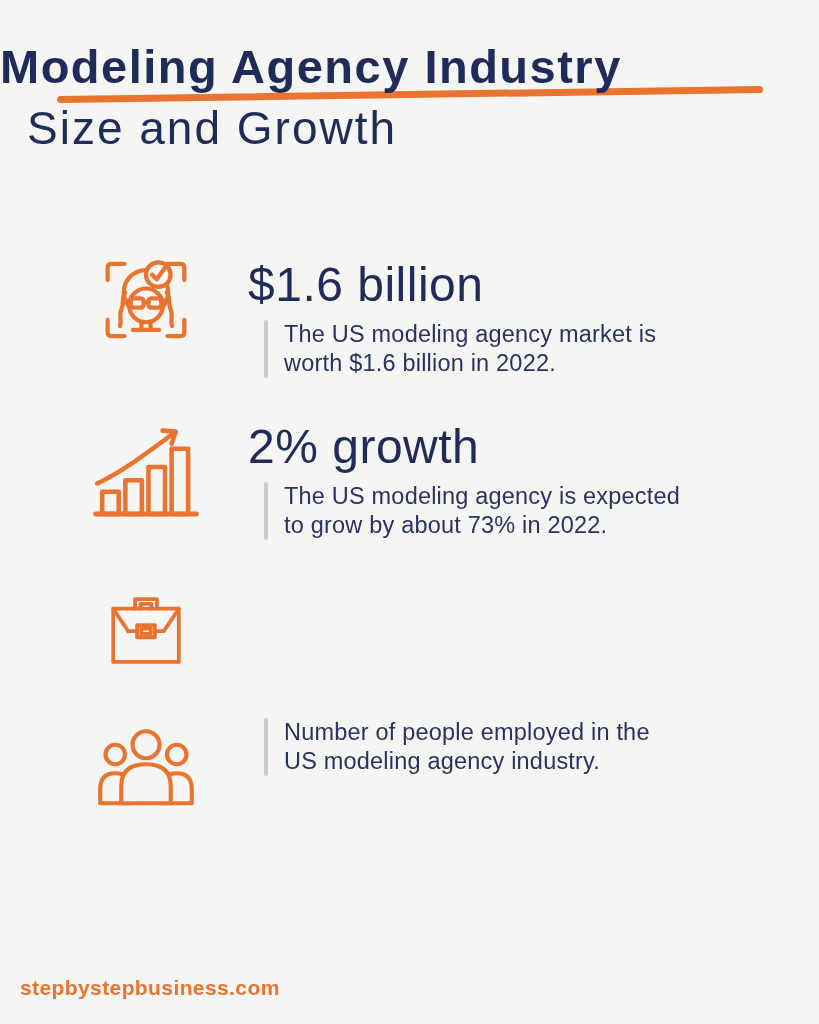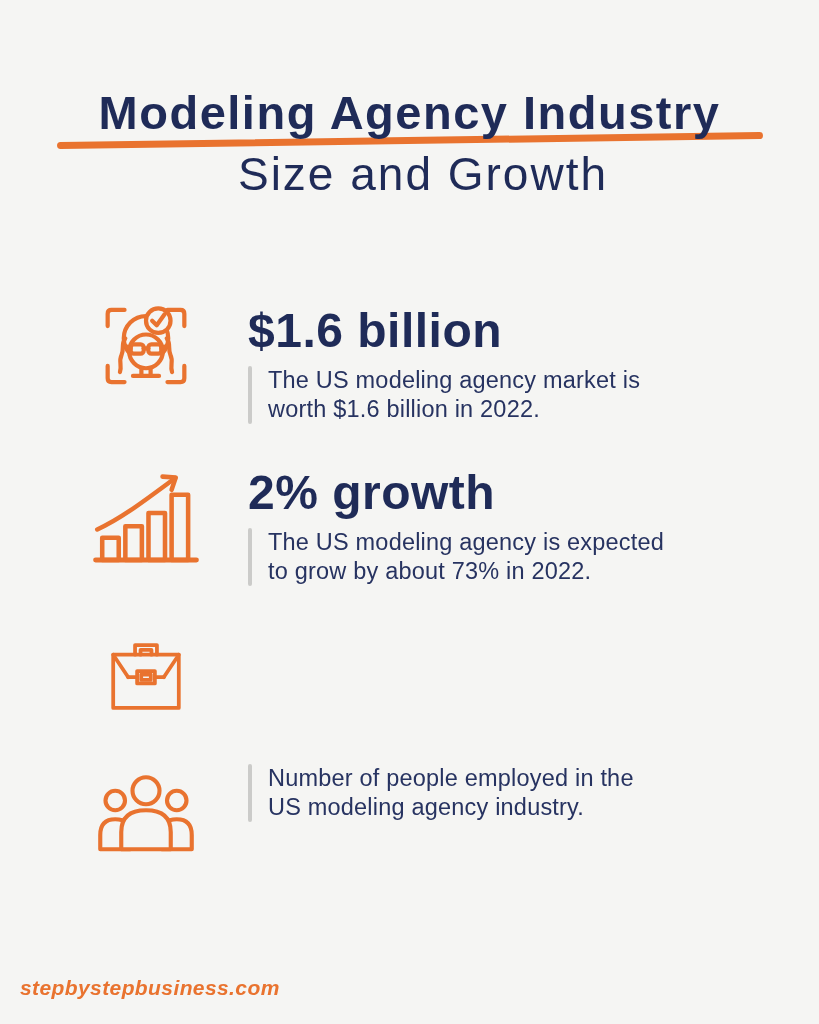--- a/index.html
+++ b/index.html
@@ -7,21 +7,21 @@
     --logo-orange:#EF7B31; --divider:#CBCBC9;
   }
   *{margin:0;padding:0;box-sizing:border-box;}
   html,body{background:#e9e9e7;}
   body{font-family:"Liberation Sans","DejaVu Sans",sans-serif;}
   .poster{
     position:relative;width:819px;height:1024px;background:var(--bg);
     margin:0 auto;overflow:hidden;
   }
   
-  .header{padding-top:86px;text-align:center;}
+  .header{padding-top:40px;}
   .title{
     font-size:47px;font-weight:bold;color:var(--navy);
     letter-spacing:1.5px;line-height:54px;position:relative;z-index:2;
   }
   .title-underline{
     width:706px;height:7px;background:var(--orange);border-radius:4px;
     margin:-3px auto 4px;transform:rotate(-0.8deg);position:relative;z-index:1;
   }
   .subtitle{
     font-size:46px;font-weight:400;color:var(--navy);
@@ -34,33 +34,33 @@
     width:120px;margin-left:86px;flex:0 0 120px;
     display:flex;justify-content:center;color:var(--orange);
   }
   .icon-box svg{display:block;}
   .ib-model{margin-top:-6px;}
   .ib-chart{margin-top:4px;}
   .ib-case{margin-top:8px;}
   .ib-people{margin-top:20px;}
   .stat-text{margin-left:42px;}
   .stat-value{
-    font-size:48px;font-weight:bold;color:var(--navy);
+    font-size:48px;font-weight:normal;color:var(--navy);
     line-height:53px;letter-spacing:0.5px;
   }
-  .stat-desc-row{display:flex;margin-top:9px;}
+  .stat-desc-row{display:flex;margin-top:9px;margin-left:16px;}
   .stat-divider{width:4px;background:var(--divider);border-radius:2px;margin-right:16px;}
   .stat-desc{
     font-size:23.5px;color:var(--text);line-height:29px;
     white-space:pre-line;letter-spacing:0.2px;
   }
   
   .website{
     position:absolute;left:20px;bottom:24px;
-    font-size:21px;font-weight:bold;color:var(--orange);letter-spacing:0.4px;font-style:italic;
+    font-size:21px;font-weight:bold;color:var(--orange);letter-spacing:0.4px;
   }
   .brand-logo{
     position:absolute;right:14px;bottom:12px;width:140px;height:80px;
   }
   .logo-curve{position:absolute;left:0;top:2px;color:var(--logo-orange);}
   .logo-text{
     position:absolute;right:0;top:0;text-align:right;
     font-weight:bold;line-height:23px;color:var(--navy);
   }
   .logo-l1,.logo-l2{font-size:25px;letter-spacing:-0.5px;}

